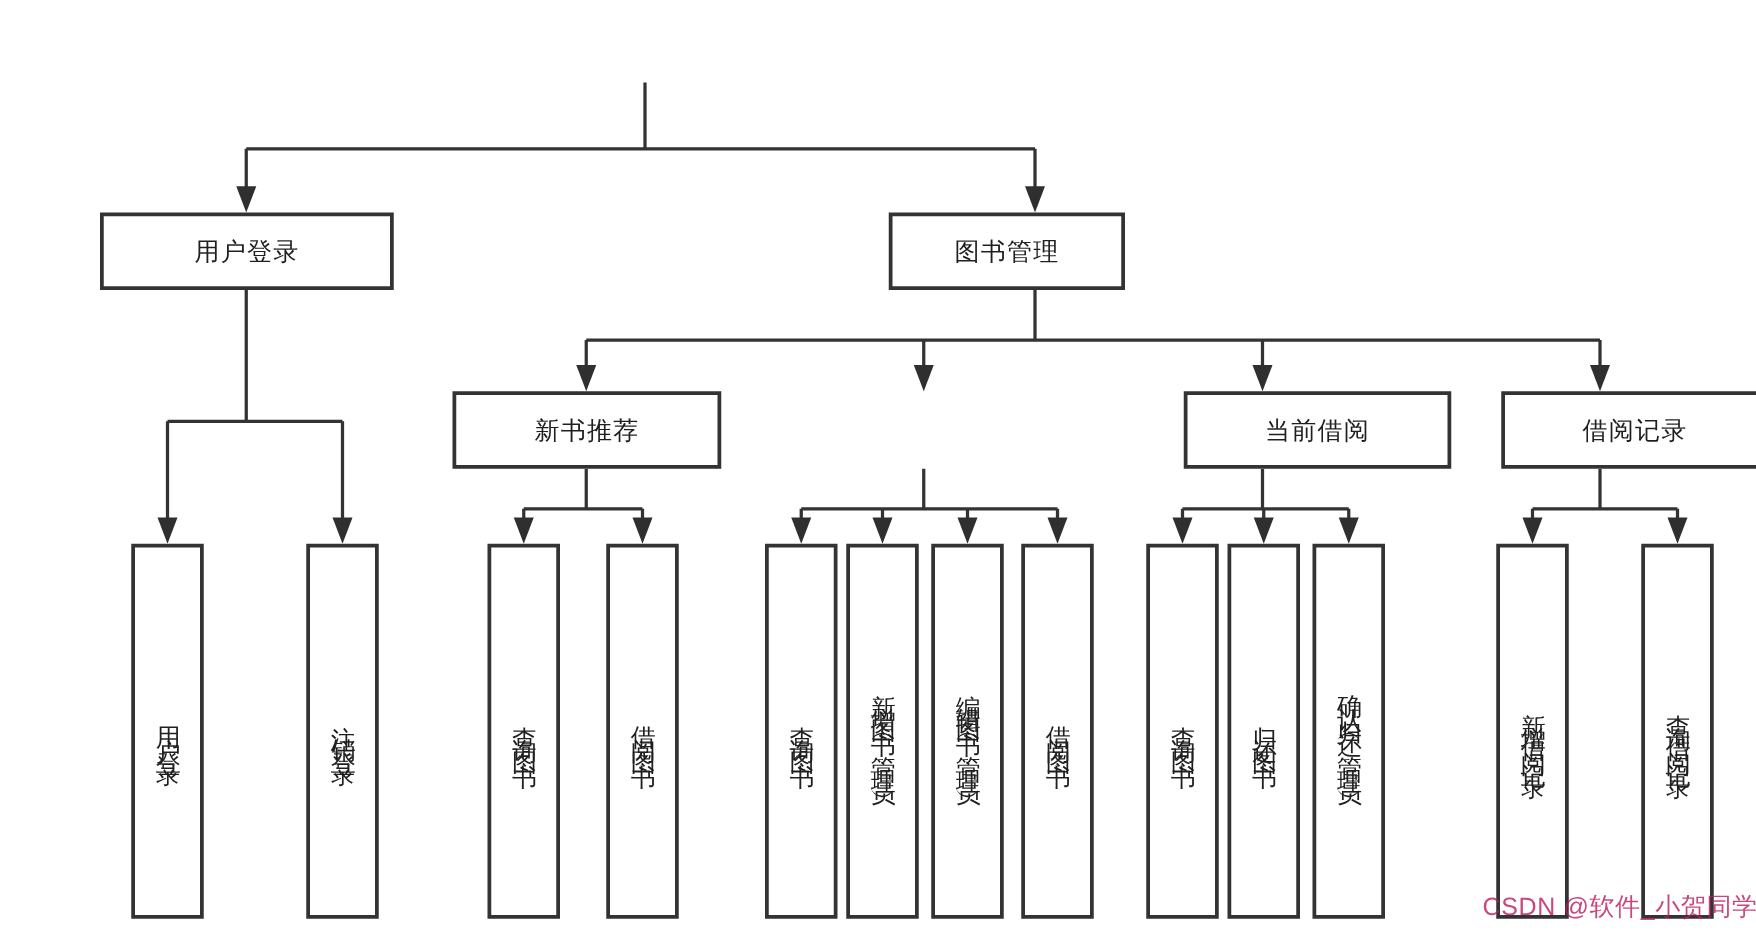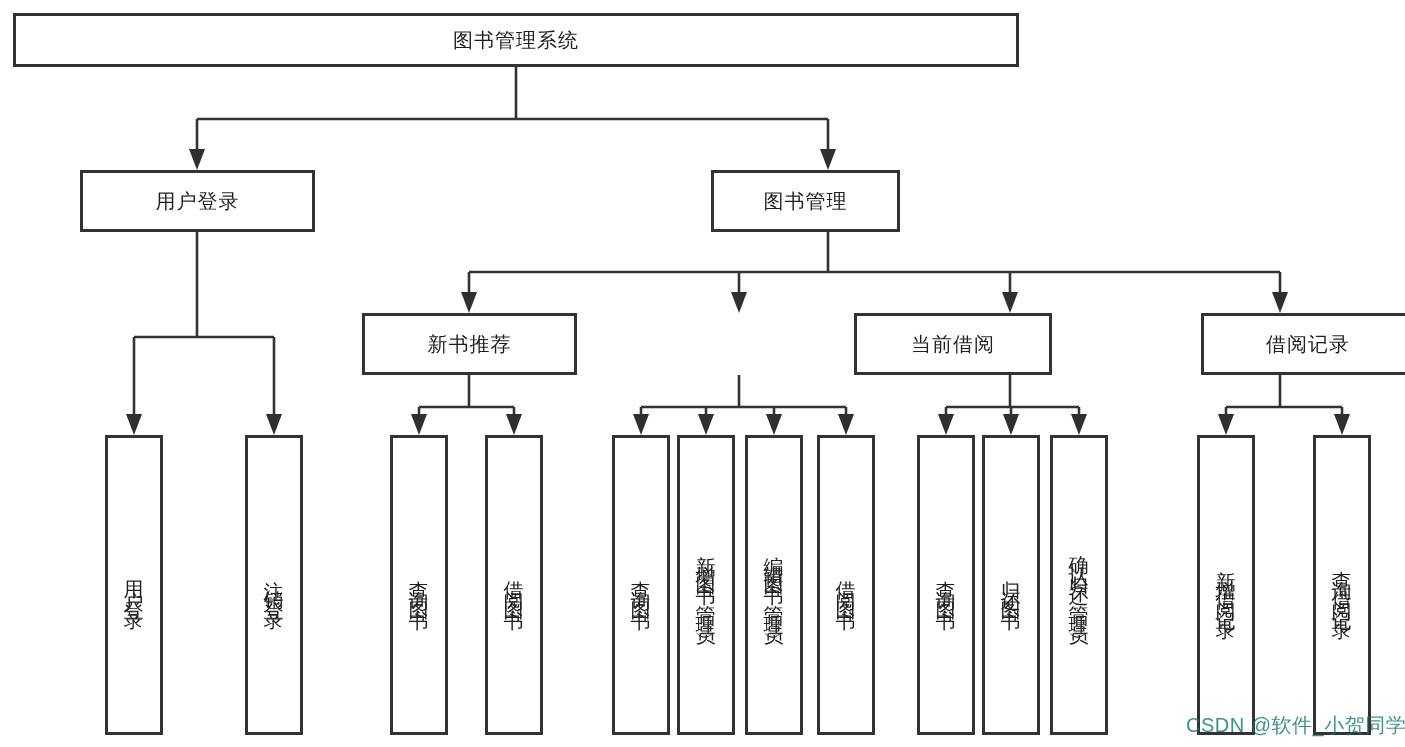--- a/index.html
+++ b/index.html
@@ -47,21 +47,21 @@
     text-orientation: mixed;
     letter-spacing: 10px;
     line-height: 1;
     white-space: nowrap;
   }
   .watermark {
     position: absolute;
     left: 1186px;
     top: 712px;
     font-size: 20px;
-    color: #0f766e;
+    color: #be185d;
     opacity: 0.8;
     z-index: 5;
     white-space: nowrap;
     letter-spacing: 0.5px;
   }
 </style>
 </head>
 <body>
 
 <div id="canvas">
@@ -92,35 +92,32 @@
       <polygon points="766,414 782,414 774,435"></polygon>
       <polygon points="838,414 854,414 846,435"></polygon>
       <polygon points="938,414 954,414 946,435"></polygon>
       <polygon points="1003,414 1019,414 1011,435"></polygon>
       <polygon points="1071,414 1087,414 1079,435"></polygon>
       <polygon points="1218,414 1234,414 1226,435"></polygon>
       <polygon points="1334,414 1350,414 1342,435"></polygon>
     </g>
   </svg>
 
-  <div class="node hbox" style="left:13px; top:13px; width:1006px; height:54px;">
-    <span>图书管理系统</span>
-  </div>
 
   <div class="node hbox" style="left:80px; top:170px; width:235px; height:62px;">
     <span>用户登录</span>
   </div>
   <div class="node hbox" style="left:711px; top:170px; width:189px; height:62px;">
     <span>图书管理</span>
   </div>
 
   <div class="node hbox" style="left:362px; top:313px; width:215px; height:62px;align-items:center;">
     <span>新书推荐</span>
   </div>
-  <div class="node hbox" style="left:854px; top:313px; width:198px; height:62px;">
+  <div class="node hbox" style="left:947px; top:313px; width:214px; height:62px;">
     <span>当前借阅</span>
   </div>
   <div class="node hbox" style="left:1173px; top:313px; width:214px; height:62px;margin-left:28px;">
     <span>借阅记录</span>
   </div>
 
   <div class="node leaf" style="left:105px;">
     <span class="vtext">用户登录</span>
   </div>
   <div class="node leaf" style="left:245px;">

